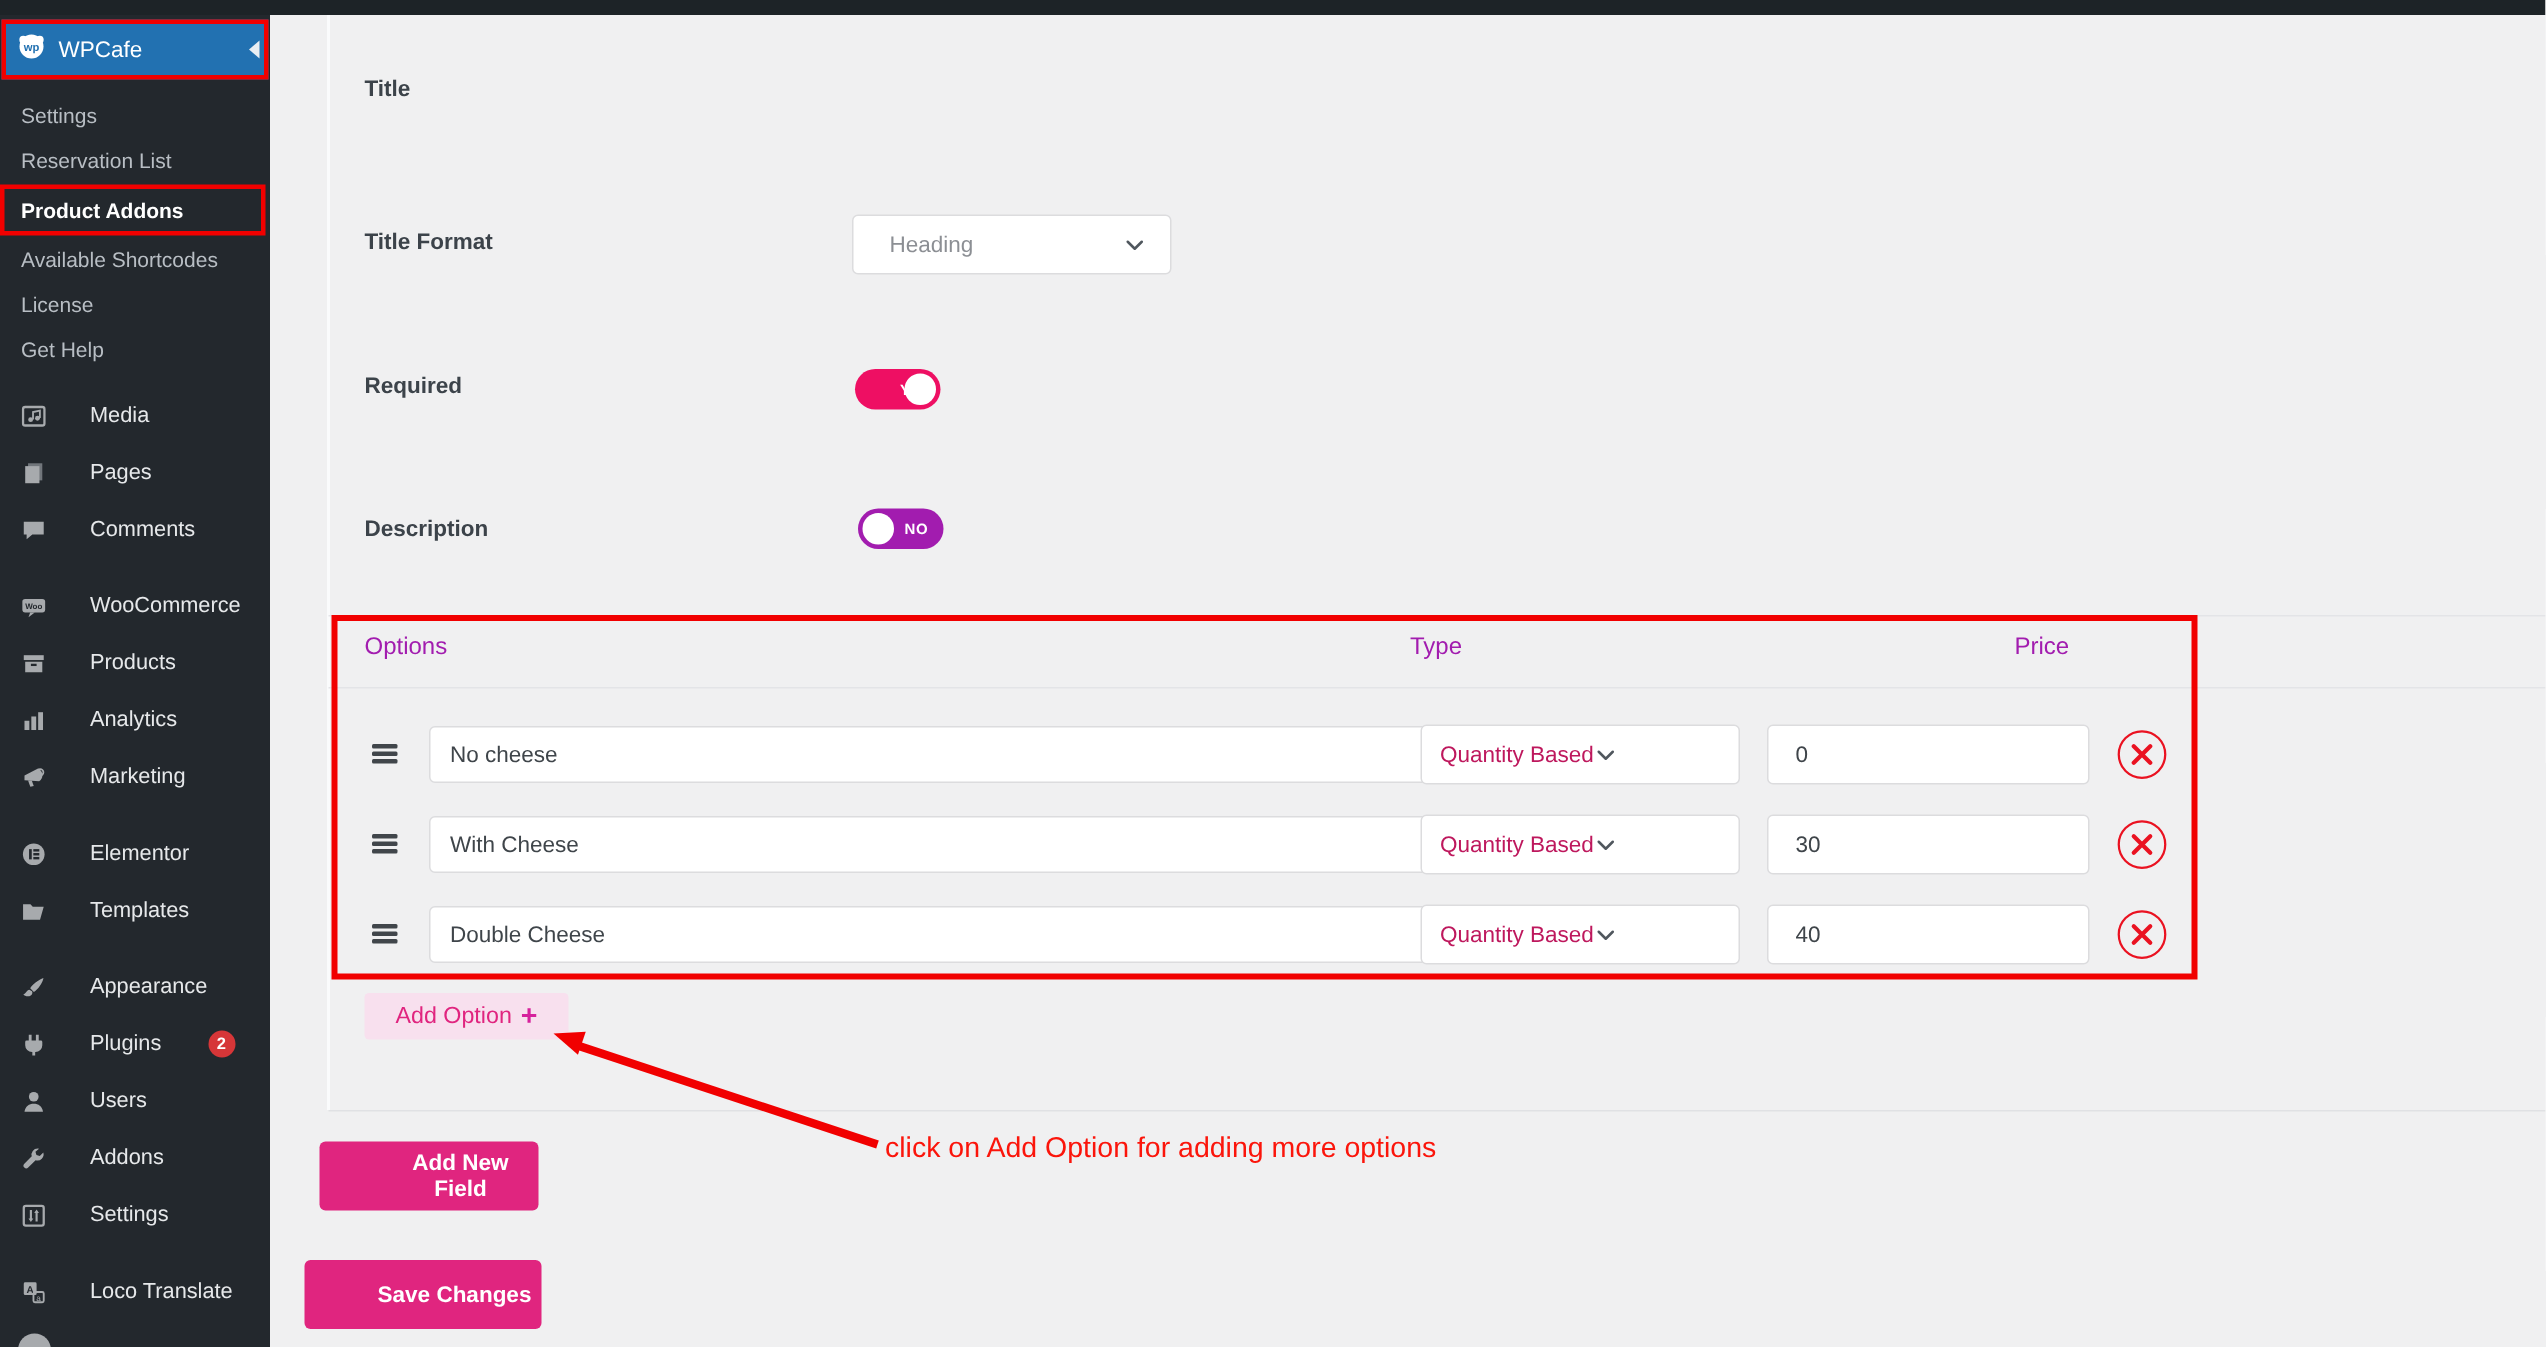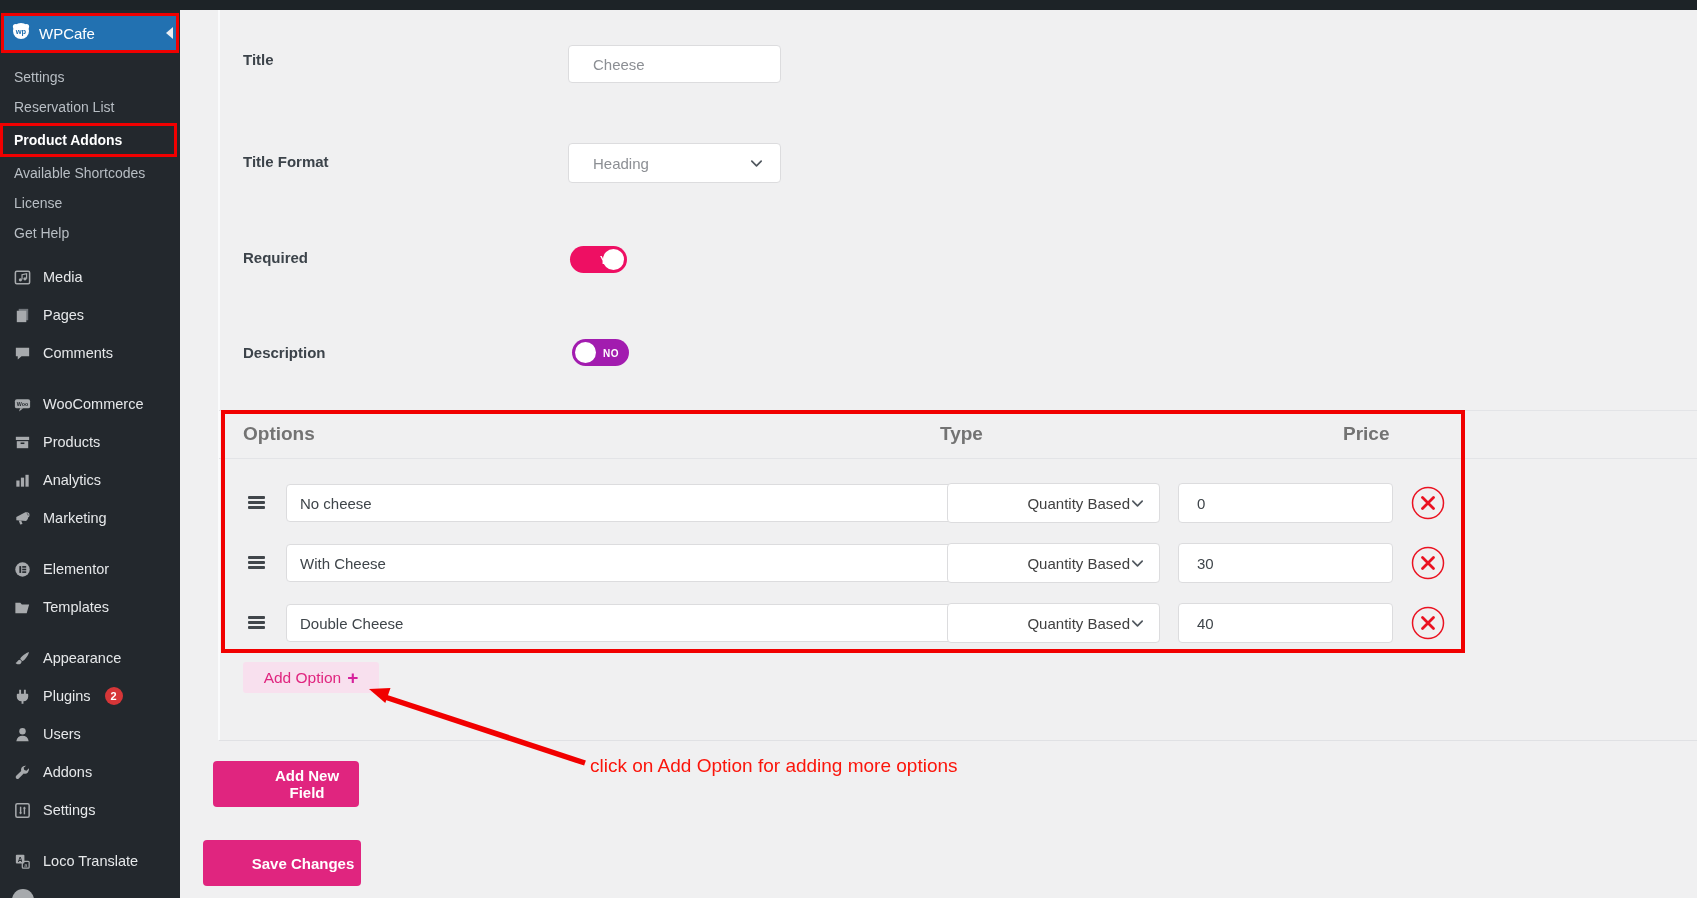--- a/index.html
+++ b/index.html
@@ -19,21 +19,21 @@
     border:3px solid var(--red);display:flex;align-items:center;gap:7px;padding:0 6px;}
   .wpcafe-title{color:#fff;font-size:15px;}
   .wpcafe-arrow{position:absolute;right:3px;top:11px;width:0;height:0;border:6px solid transparent;border-right:7px solid #e9eef3;}
 
   .submenu{position:absolute;top:52px;left:0;width:100%;}
   .submenu-item{height:30px;line-height:30px;padding-left:14px;font-size:14px;color:#b8bec4;cursor:pointer;}
   .submenu-item.active{height:34px;line-height:28px;font-weight:bold;color:#fff;border:3px solid var(--red);
     width:177px;padding-left:11px;margin:1px 0;}
 
   .side-menu{position:absolute;top:248px;left:0;width:100%;}
-  .menu-item{height:38px;display:flex;align-items:center;padding-left:12px;gap:11px;color:#e6e8ea;font-size:14.5px;cursor:pointer;}
+  .menu-item{height:38px;display:flex;align-items:center;padding-left:12px;gap:28px;color:#e6e8ea;font-size:14.5px;cursor:pointer;}
   .menu-item.gap-before{margin-top:13px;}
   .mi-icon{width:20px;height:20px;display:flex;align-items:center;justify-content:center;flex:0 0 20px;}
   .mi-icon svg{width:19px;height:19px;}
   .mi-badge{background:var(--badge);color:#fff;border-radius:50%;min-width:18px;height:18px;line-height:18px;
     text-align:center;font-size:11px;font-weight:bold;margin-left:3px;}
   .partial-icon{position:absolute;bottom:-13px;left:12px;width:22px;height:22px;border-radius:50%;background:#a7aaad;}
 
   
   .v-edge{position:absolute;left:218px;top:10px;width:2px;height:730px;background:#fafbfc;}
   .hline{position:absolute;left:219px;right:0;height:1px;background:#e3e4e7;}
@@ -51,31 +51,31 @@
 
   .toggle{position:absolute;width:57px;height:27px;border-radius:14px;cursor:pointer;}
   #req-toggle{left:570px;top:246px;background:var(--toggle-pink);}
   #desc-toggle{left:572px;top:339px;background:#a21caf;}
   .toggle .txt{position:absolute;font-size:10px;font-weight:bold;color:#fff;top:9px;letter-spacing:.5px;margin-left:20px;}
   #req-toggle .txt{left:10px;} #desc-toggle .txt{right:10px;}
   .knob{position:absolute;top:3px;width:21px;height:21px;border-radius:50%;background:#fff;}
   #req-toggle .knob{right:3px;} #desc-toggle .knob{left:3px;}
 
   
-  .thead{position:absolute;top:423px;font-size:19px;font-weight:bold;color:#737373;}
+  .thead{position:absolute;top:423px;font-size:16px;font-weight:normal;color:#a21caf;}
   #opt-h1{left:243px;} #opt-h2{left:940px;} #opt-h3{left:1343px;}
   .red-box{position:absolute;left:221px;top:410px;width:1244px;height:243px;border:4px solid var(--red);z-index:3;pointer-events:none;}
 
   .opt-rows{position:absolute;left:0;top:483px;width:100%;}
   .opt-row{position:relative;height:40px;margin-bottom:20px;width:100%;}
   .drag{position:absolute;left:248px;top:13px;width:17px;display:flex;flex-direction:column;gap:2.5px;cursor:grab;}
   .drag i{height:2.6px;background:#41464b;border-radius:1px;}
   .opt-row .input-box{position:absolute;}
   .opt-name{left:286px;top:1px;width:726px;height:38px;padding-left:13px;color:#3f454a;}
-  .tsel{left:947px;top:0;width:213px;height:40px;padding:0 14px 0 12px;justify-content:flex-end;color:#404040;cursor:pointer;}
+  .tsel{left:947px;top:0;width:213px;height:40px;padding:0 14px 0 12px;justify-content:flex-start;color:#be185d;cursor:pointer;}
   .opt-price{left:1178px;top:0;width:215px;height:40px;padding-left:18px;color:#3f454a;}
   .del{position:absolute;left:1411px;top:3px;width:34px;height:34px;background:transparent;border:none;padding:0;cursor:pointer;}
   .del svg{width:34px;height:34px;display:block;}
 
   #add-option{position:absolute;left:243px;top:662px;width:136px;height:31px;background:#f8e0ee;border:none;border-radius:3px;
     color:var(--pink);font-size:15.5px;display:flex;align-items:center;justify-content:center;gap:6px;cursor:pointer;
     font-family:"Liberation Sans",sans-serif;}
   #add-option .plus{font-size:19px;font-weight:bold;color:#d6219c;line-height:1;}
 
   .pink-btn{position:absolute;background:var(--pink);color:#fff;font-weight:bold;font-size:15px;border:none;border-radius:4px;
@@ -296,23 +296,20 @@
 
     <div class="partial-icon"></div>
   </aside>
 
   <div class="v-edge"></div>
   <div class="hline" id="line-top"></div>
   <div class="hline" id="line-head"></div>
   <div class="hline" id="line-bottom"></div>
 
   <div class="flabel" id="title-label">Title</div>
-  <div class="input-box" id="title-input">
-    <span>Cheese</span>
-  </div>
 
   <div class="flabel" id="format-label">Title Format</div>
   <div class="input-box" id="format-select">
     <span>Heading</span>
     <span class="chev">
       <svg viewBox="0 0 16 16">
           <path d="M3 5.5l5 5 5-5" fill="none" stroke="#50575e" stroke-width="1.8" stroke-linecap="round" stroke-linejoin="round"></path>
         </svg>
     </span>
   </div>

